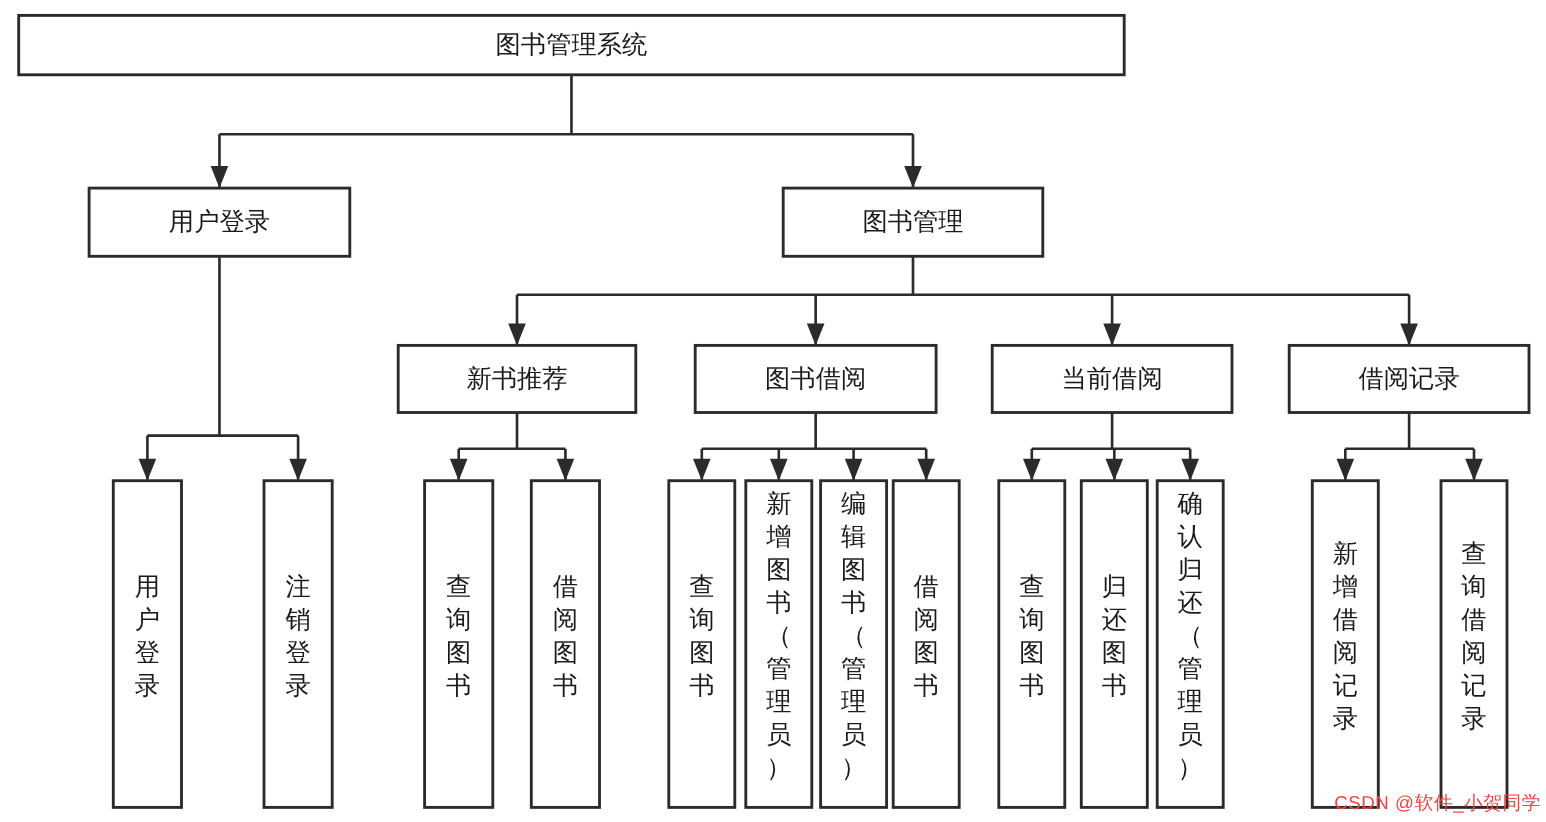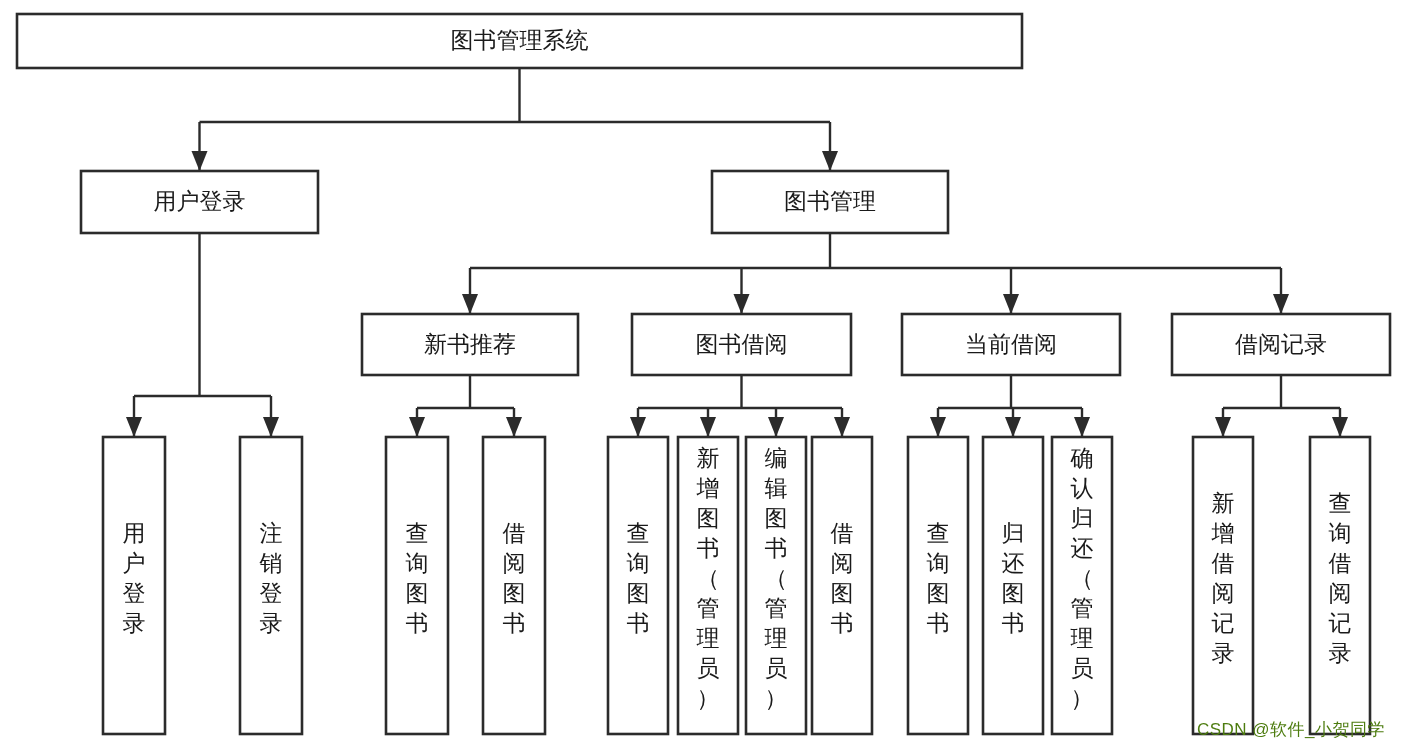--- a/index.html
+++ b/index.html
@@ -50,25 +50,25 @@
     dominant-baseline: middle;
   }
   .node-label-vertical {
     fill: #1a1a1a;
     font-family: "Liberation Sans", "DejaVu Sans", sans-serif;
     font-size: 23px;
     text-anchor: middle;
   }
   .watermark {
     position: absolute;
-    right: 20px;
+    right: 4px;
     bottom: 6px;
     font-family: "Liberation Sans", "DejaVu Sans", sans-serif;
     font-size: 17px;
-    color: #4d7c0f;
+    color: #ef4444;
     white-space: nowrap;
     letter-spacing: 0.5px;
     user-select: none;
   }
 </style>
 </head>
 <body>
 
 <div id="diagram-root">
   <svg id="diagram-canvas" viewBox="0 0 1405 747">

